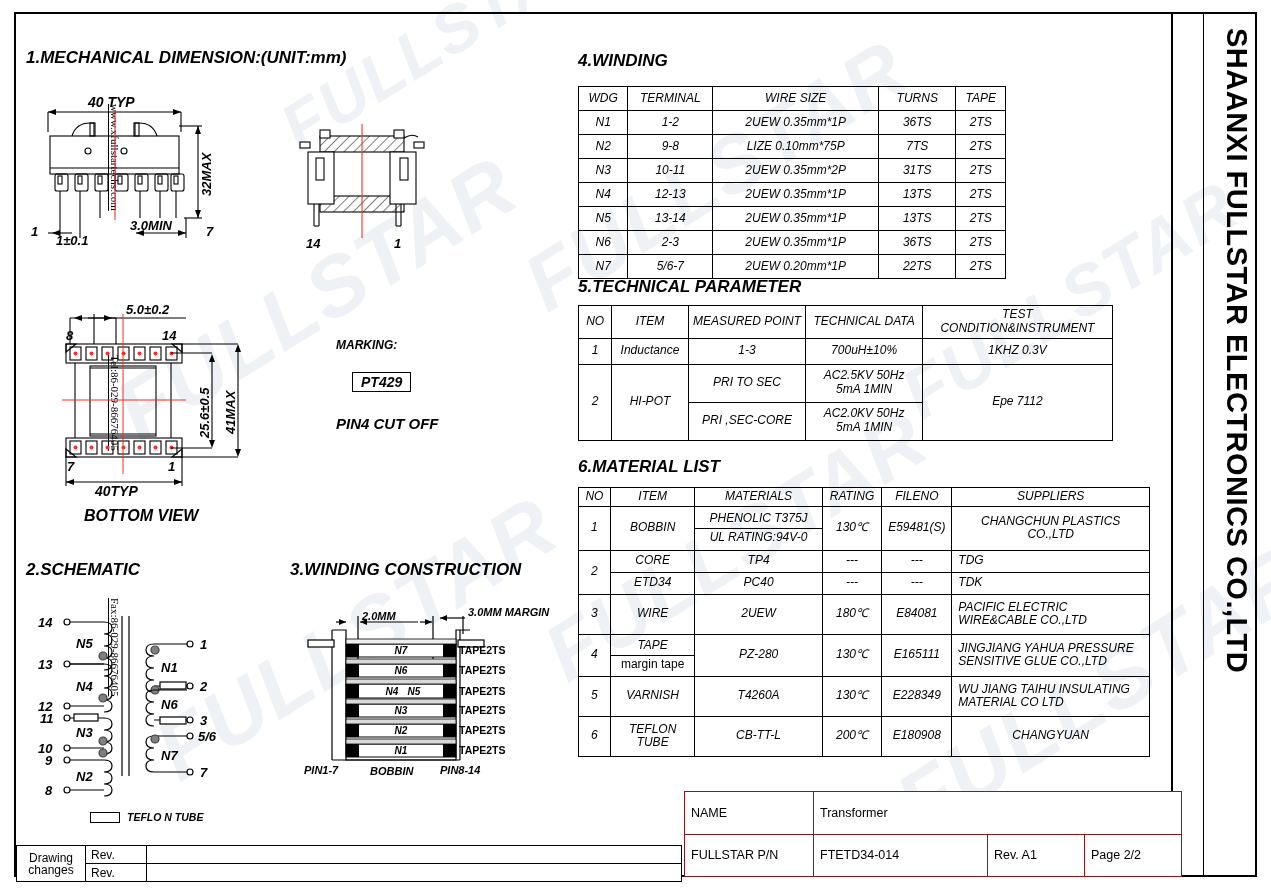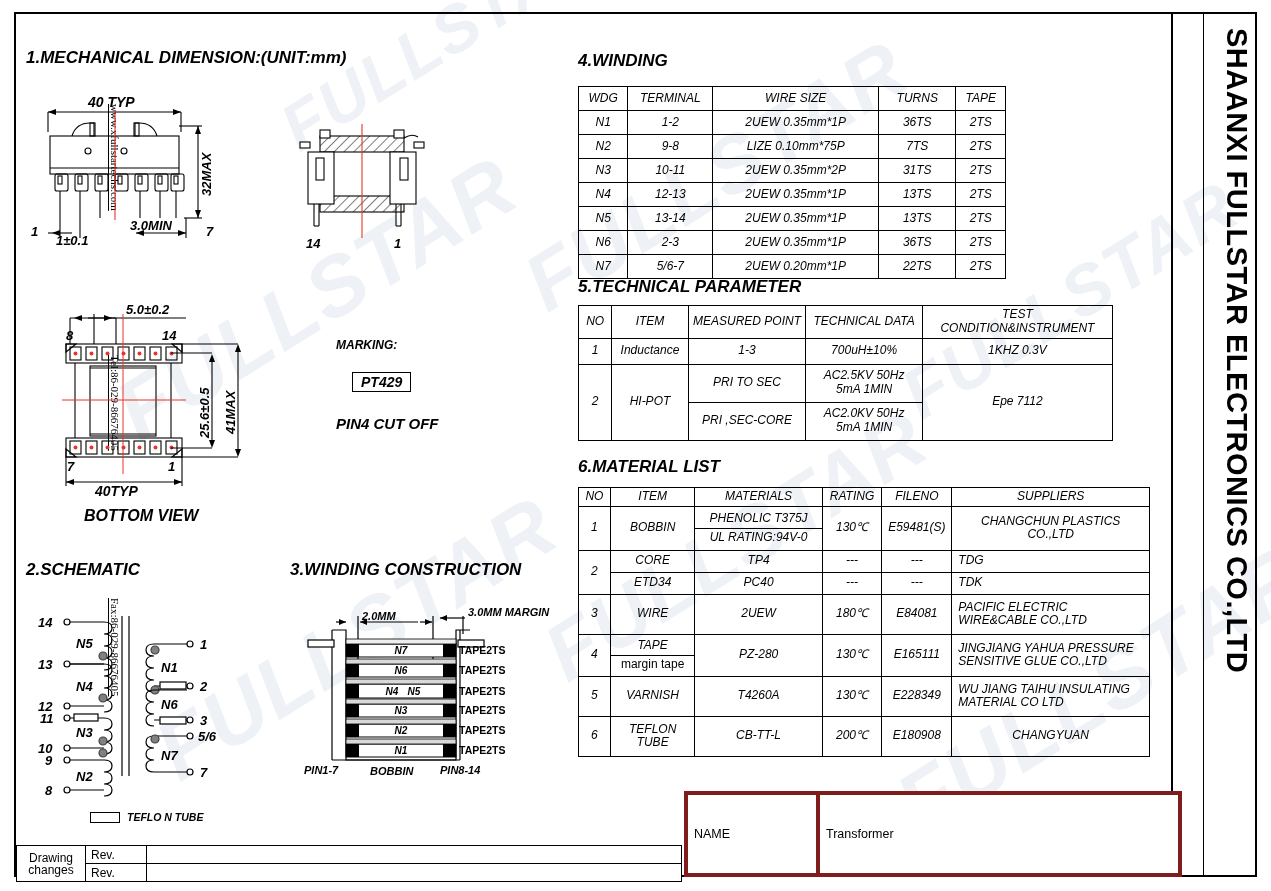--- a/index.html
+++ b/index.html
@@ -133,21 +133,21 @@
   .titleblock {
     position: absolute;
     left: 684px; top: 791px;
     width: 498px; height: 86px;
     border-collapse: collapse;
     font-size: 12.5px;
     z-index: 6;
     background: #fff;
   }
   .titleblock td {
-    border: 4px solid #7f1d1d;
+    border: 1px solid #7f1d1d;
     padding: 2px 6px;
     height: 20px;
     white-space: nowrap;
   }
   .tb-label { width: 116px; }
   .tb-small { width: 84px; }
 
   .changes {
     position: absolute;
     left: 16px; top: 845px;
@@ -772,20 +772,26 @@
     </tr>
   </tbody>
 </table>
 
 <table class="titleblock">
   <tbody>
       <tr>
     <td class="tb-label">NAME</td>
     <td colspan="3">Transformer</td>
   </tr>
+  <tr>
+    <td class="tb-label">FULLSTAR P/N</td>
+    <td>FTETD34-014</td>
+    <td class="tb-small">Rev. A1</td>
+    <td class="tb-small">Page 2/2</td>
+  </tr>
 </tbody>
   </table>
 
 <table class="changes">
   <tbody>
       <tr>
     <td class="ch-a" rowspan="2">
       <div>Drawing</div>
       <div>changes</div>
     </td>

